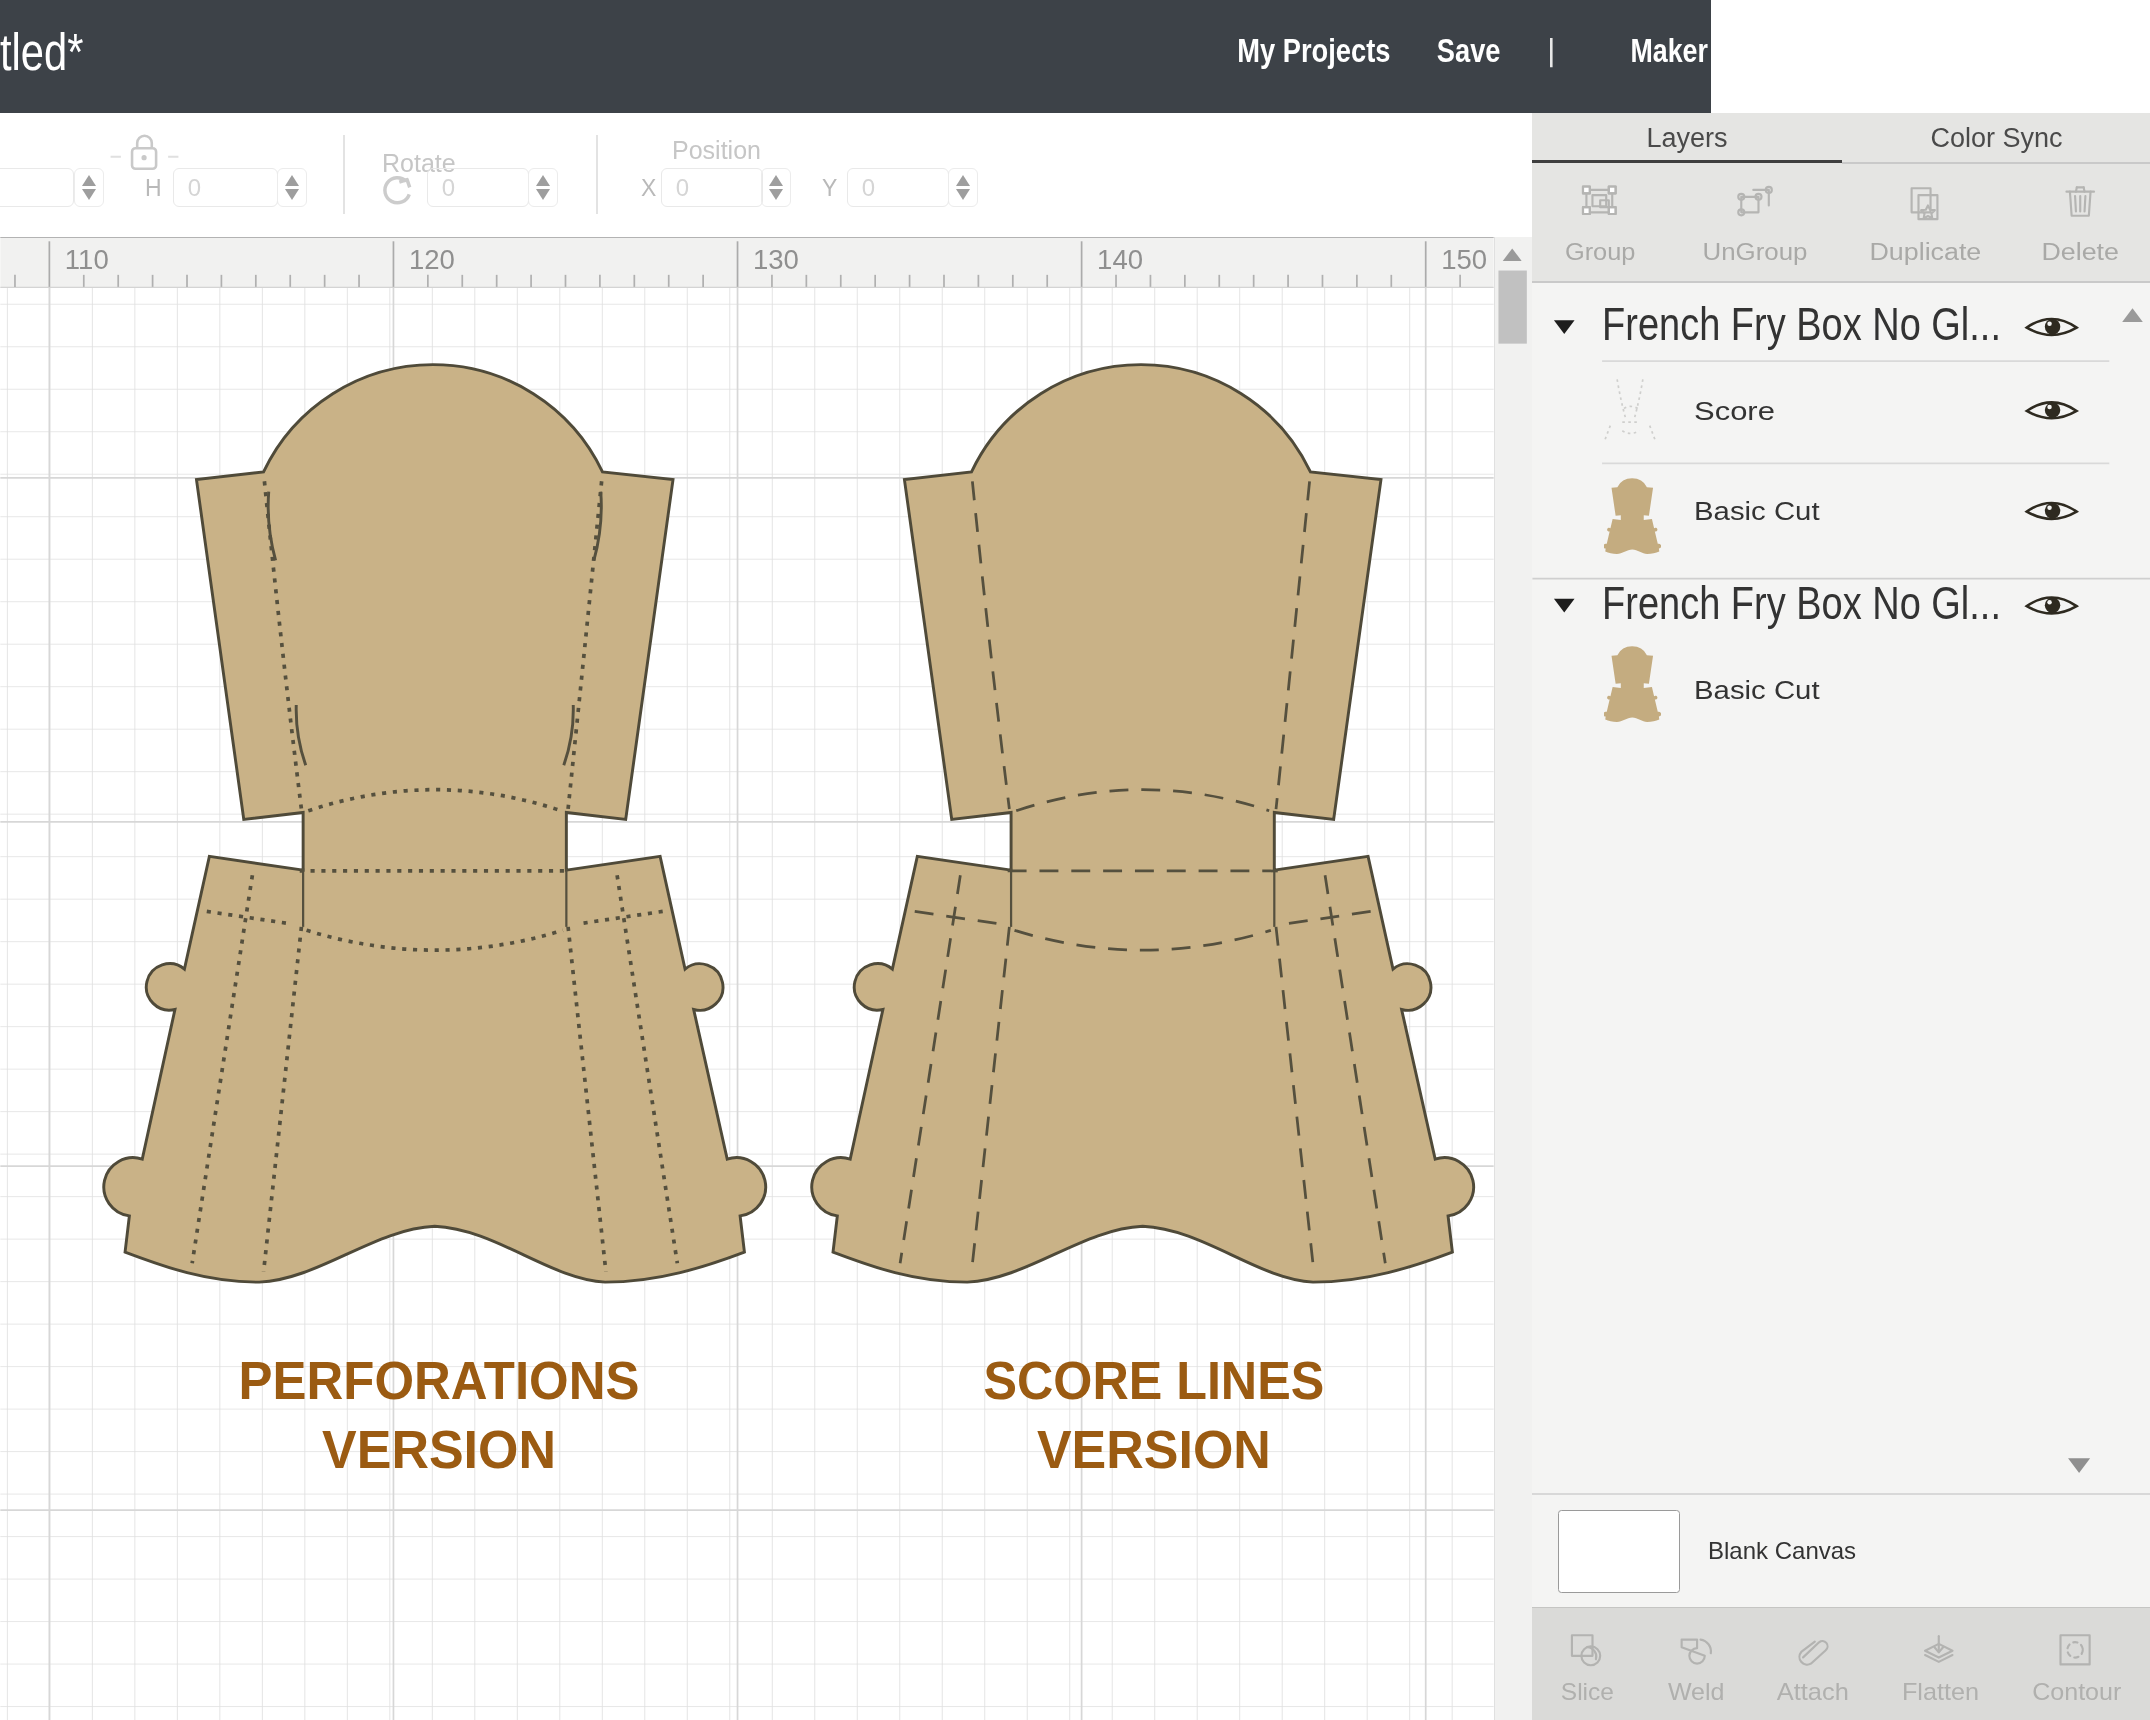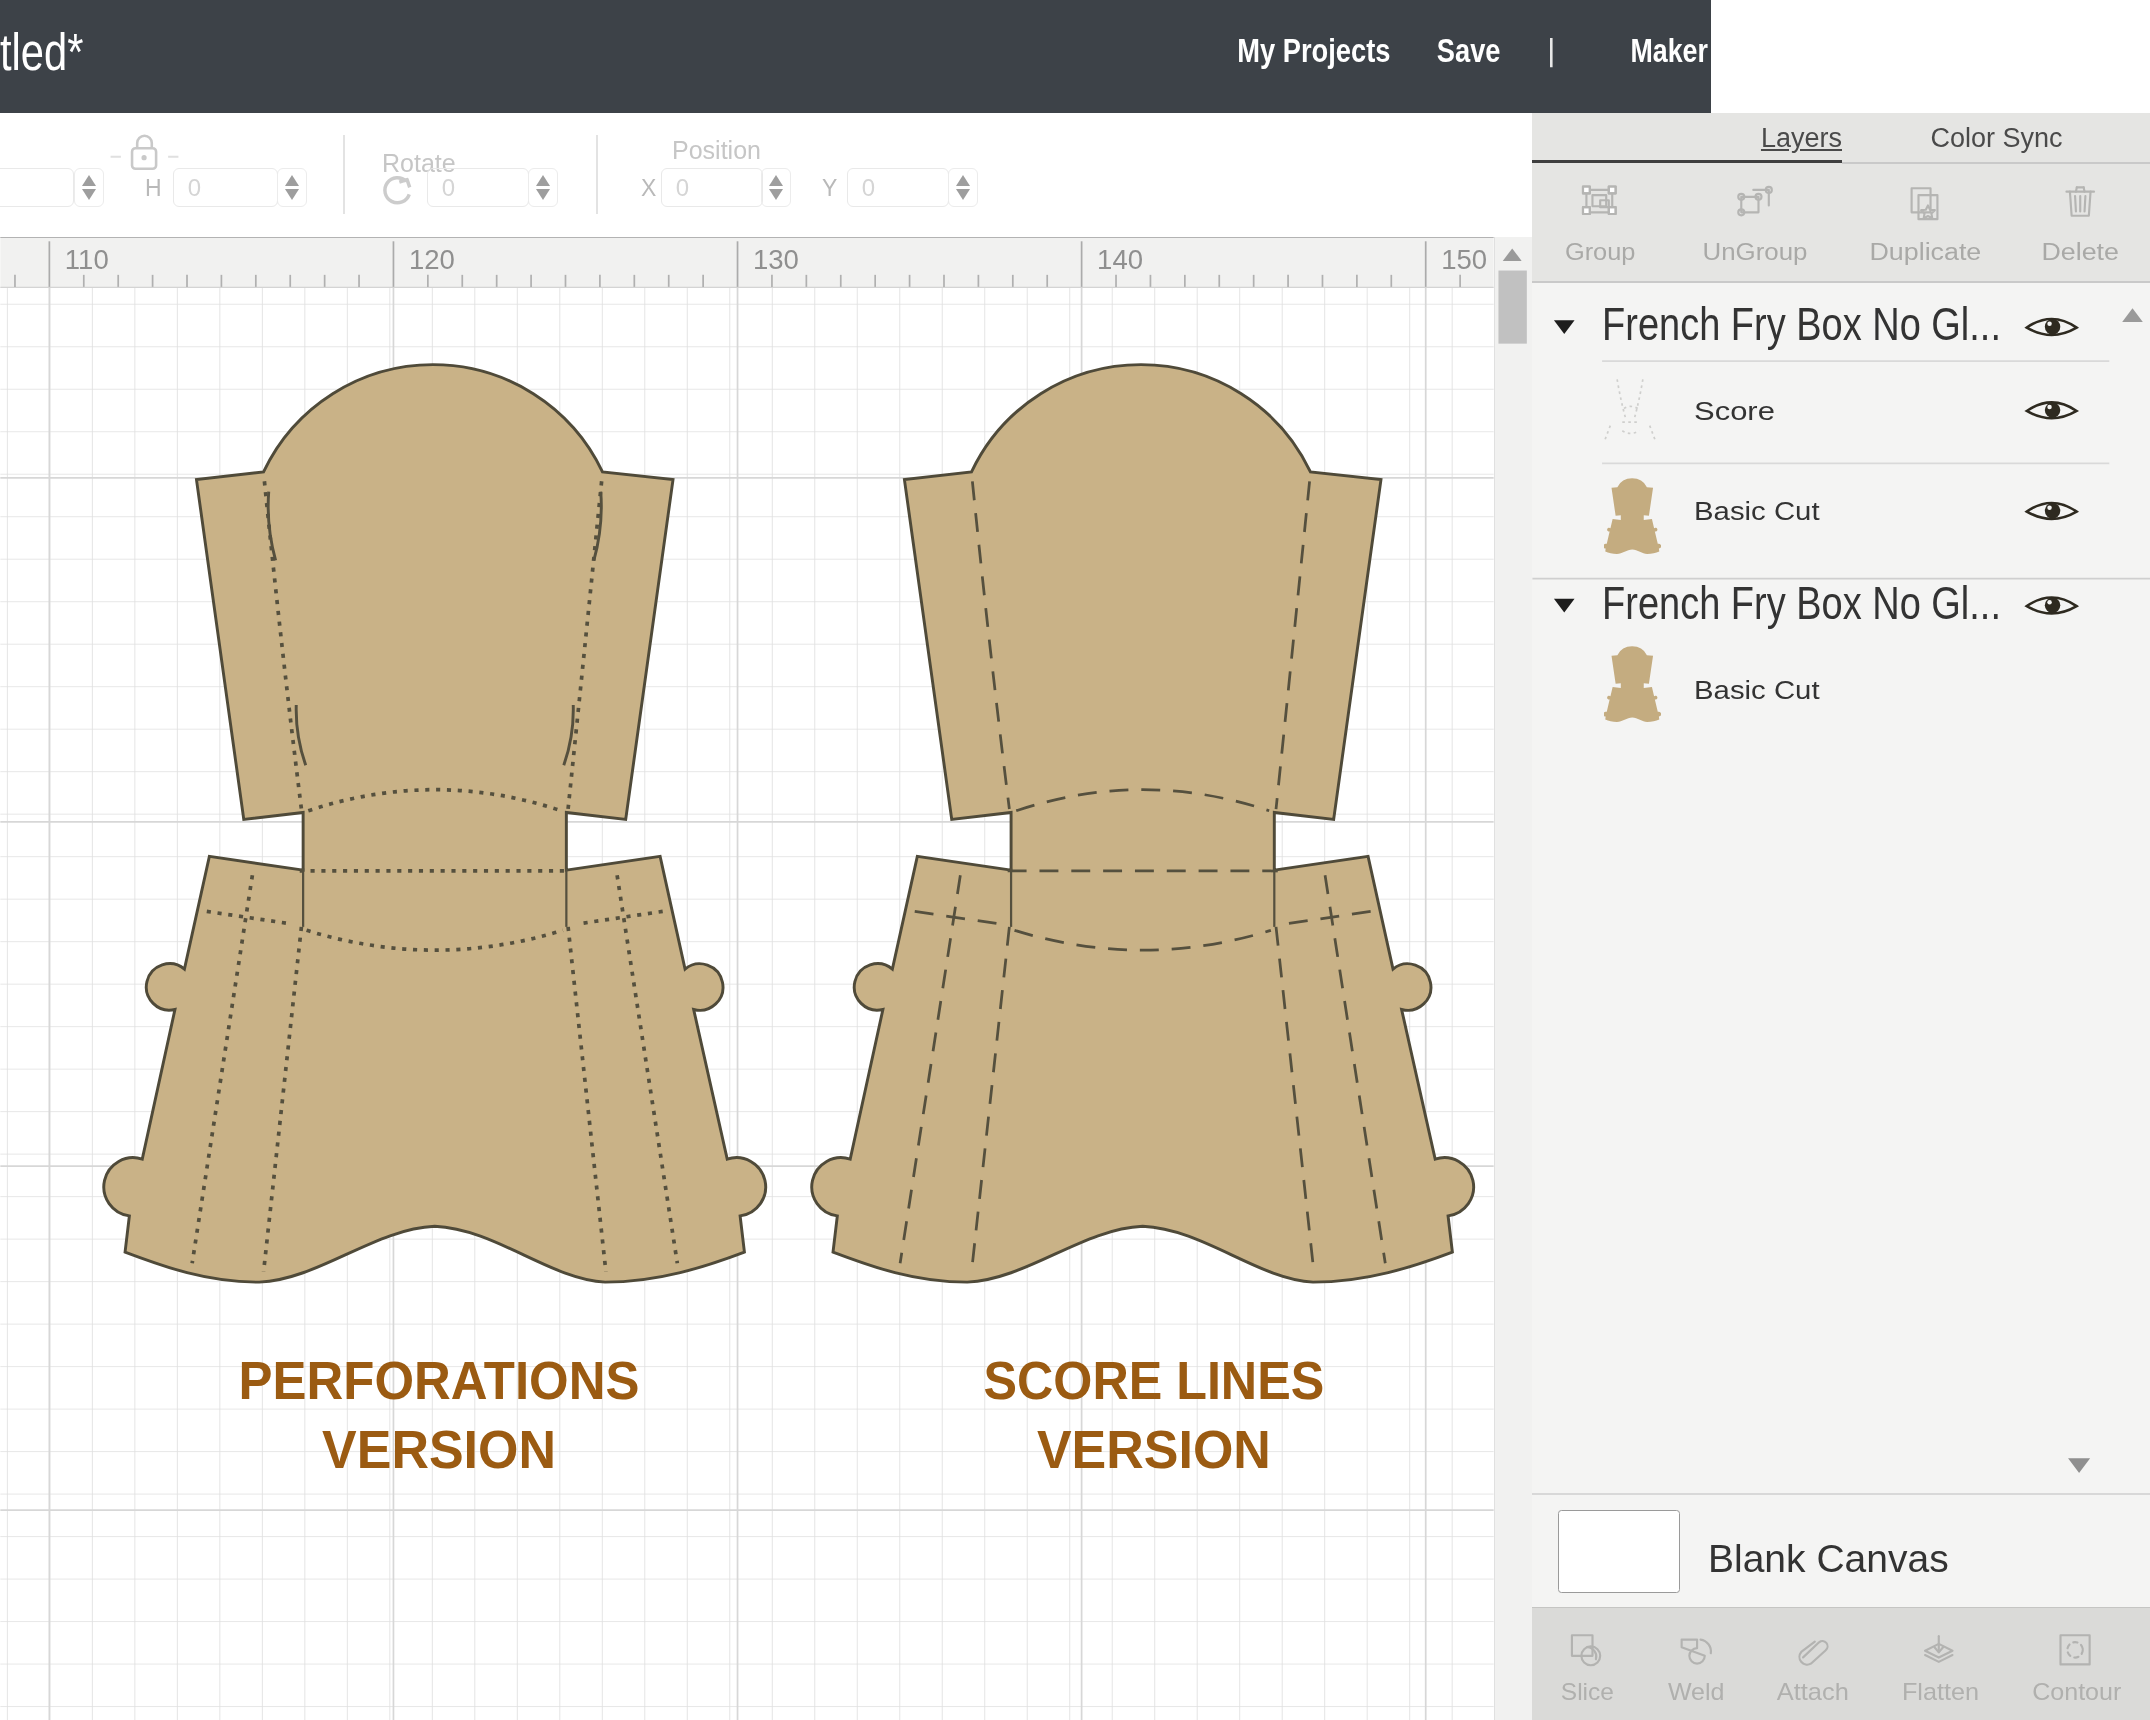--- a/index.html
+++ b/index.html
@@ -177,21 +177,21 @@
       <text x="1205" y="1707" font-size="63" textLength="272" lengthAdjust="spacingAndGlyphs">VERSION</text>
     </g>
 </svg>
 <div style="position:absolute;left:1494px;top:237px;width:39px;height:1483px;background:#f1f1f0;border-left:0.9px solid #e0e0e0;"></div>
 <svg style="position:absolute;left:1494px;top:237px" width="39" height="172" viewBox="0 0 45 200">
     <path d="M 10,27.82 L 32,27.82 L 21,13.3 Z" fill="#9a9a9a"></path>
     <rect x="5" y="39" width="33" height="85" fill="#c1c1c1"></rect>
   </svg>
 <div id="panel">
 <div id="ptop"></div>
-<div style="position:absolute;left:0;top:10.3px;width:310px;text-align:right;font-size:27px;color:#4a4a4a;text-decoration:underline;">Layers</div>
+<div style="position:absolute;left:0;top:10.3px;width:310px;text-align:center;font-size:27px;color:#4a4a4a;">Layers</div>
 <div style="position:absolute;left:310px;top:10.3px;width:309px;text-align:center;font-size:27px;color:#4a4a4a;">Color Sync</div>
 <div style="position:absolute;left:0;top:47px;width:310px;height:3.4px;background:#3f3f3f;"></div>
 <div style="position:absolute;left:310px;top:49px;width:309px;height:1.7px;background:#c9c9c9;"></div>
 <svg style="position:absolute;left:0;top:52px" width="619" height="117" viewBox="0 0 719 136">
       <g transform="translate(79,43) scale(1.0)" stroke="#b5b5b3" stroke-width="2.5" fill="none" stroke-linejoin="round" stroke-linecap="round">
         <rect x="-16" y="-14" width="30" height="26" fill="none"></rect>
 <rect x="-20" y="-18" width="8" height="8" fill="#fff"></rect> 
         <rect x="-20" y="-18" width="8" height="8" fill="none"></rect>
 <rect x="10" y="-18" width="8" height="8" fill="#fff"></rect> 
         <rect x="10" y="-18" width="8" height="8" fill="none"></rect>
@@ -281,21 +281,21 @@
       <path d="M 306,549 A 218,218 0 0 1 700,549 L 782,558 L 727,953 L 658,945 L 658,1012 L 767,996 L 796,1127 A 27,27 0 1 1 806,1174 L 845,1348 A 34,34 0 1 1 860,1414 L 865,1456 C 820,1473 765,1491 703,1491 C 640,1488 575,1429 505,1426 C 435,1429 370,1488 301,1491 C 240,1491 190,1473 145,1456 L 150,1414 A 34,34 0 1 1 165,1348 L 203,1174 A 27,27 0 1 1 214,1127 L 243,996 L 352,1012 L 352,945 L 283,953 L 228,558 Z" fill="#c4ac80"></path>
     </svg>
 <svg style="position:absolute;left:72px;top:533px" width="57" height="77" viewBox="128 420 760 1085" preserveAspectRatio="none">
       <path d="M 306,549 A 218,218 0 0 1 700,549 L 782,558 L 727,953 L 658,945 L 658,1012 L 767,996 L 796,1127 A 27,27 0 1 1 806,1174 L 845,1348 A 34,34 0 1 1 860,1414 L 865,1456 C 820,1473 765,1491 703,1491 C 640,1488 575,1429 505,1426 C 435,1429 370,1488 301,1491 C 240,1491 190,1473 145,1456 L 150,1414 A 34,34 0 1 1 165,1348 L 203,1174 A 27,27 0 1 1 214,1127 L 243,996 L 352,1012 L 352,945 L 283,953 L 228,558 Z" fill="#c4ac80"></path>
     </svg>
 <svg style="position:absolute;left:516px;top:1342px" width="69" height="34" viewBox="0 0 80 40">
       <path d="M 23,3.9399999999999995 L 49,3.9399999999999995 L 36,21.1 Z" fill="#8f8f8f"></path>
     </svg>
 <div style="position:absolute;left:0;top:1380px;width:619px;height:1.7px;background:#d8d8d8;"></div>
 <div style="position:absolute;left:26px;top:1397px;width:122px;height:83px;background:#fff;border:1.7px solid #9a9a9a;border-radius:3.4px;"></div>
-<div style="position:absolute;left:176px;top:1424px;font-size:39px;color:#333;">Blank Canvas</div>
+<div style="position:absolute;left:176px;top:1424px;font-size:24px;color:#333;">Blank Canvas</div>
 <div style="position:absolute;left:0;top:1494px;width:619px;height:114px;background:#dadad8;border-top:1.7px solid #c5c5c3;"></div>
 <svg style="position:absolute;left:0;top:1494px" width="619" height="114" viewBox="0 0 719 133">
       <g transform="translate(62,50) scale(1.0)" stroke="#b3b3b1" stroke-width="2.5" fill="none" stroke-linejoin="round" stroke-linecap="round">
         <rect x="-17" y="-17" width="24" height="24" fill="none"></rect>
         <circle cx="5" cy="7" r="11" fill="none"></circle>
         <path d="M 1,-3 a 11,11 0 0 1 10,14" fill="none"></path>
       </g>
       <g transform="translate(190,50) scale(1.0)" stroke="#b3b3b1" stroke-width="2.5" fill="none" stroke-linejoin="round" stroke-linecap="round">
         <path d="M -17,-12 L 1,-12 1,-2 a 9,9 0 1 0 9,9 L -17,-3 z" fill="none"></path>
         <path d="M 5,-12 a 14,14 0 0 1 12,16" fill="none"></path>

